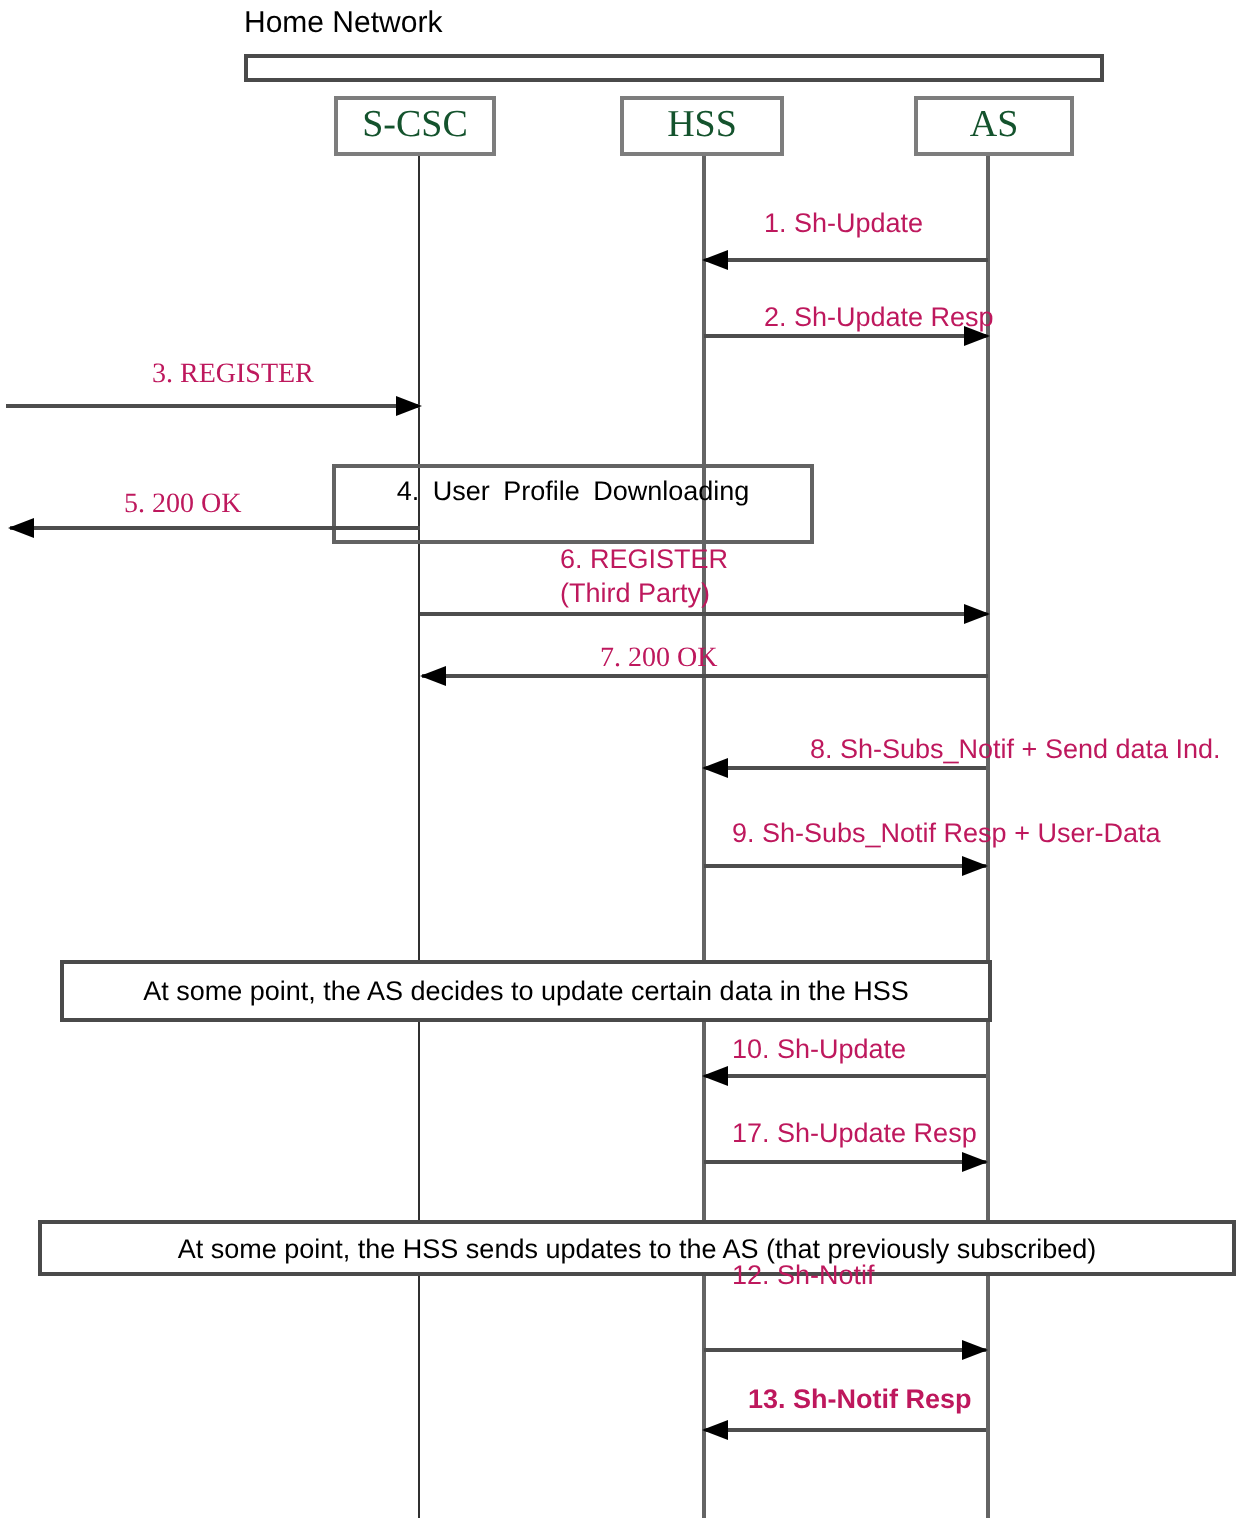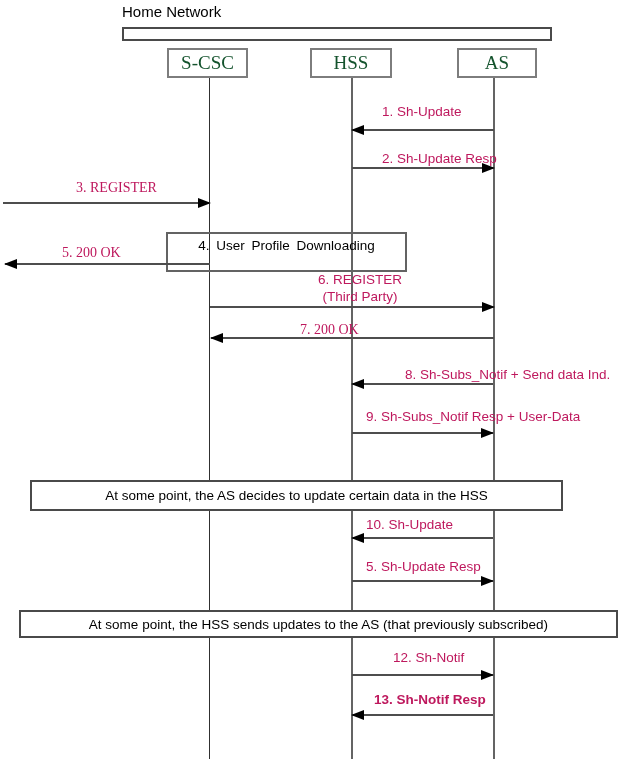--- a/index.html
+++ b/index.html
@@ -26,21 +26,21 @@
   .ll-gray  { width:2px; background:#646464; }
 
   .msg-line { position:absolute; height:0; border-top:2px solid #4d4d4d; }
   .head { position:absolute; width:0; height:0; top:-6px;
           border-top:5px solid transparent; border-bottom:5px solid transparent; }
   .head-left  { left:-1px;  border-right:13px solid #000; }
   .head-right { right:-1px; border-left:13px solid #000; }
 
   .msg-label { position:absolute; font-size:13.5px; white-space:nowrap; color:#be185d; }
   .serif-label { font-family:"Liberation Serif", serif; font-size:14px; }
-  .centered  { text-align:center; }
+  .centered  { }
 
   .process-box {
     position:absolute; left:166px; top:232px; width:241px; height:40px;
     box-sizing:border-box; border:2px solid #636363; background:transparent;
     font-size:13.5px; text-align:center; line-height:23px; word-spacing:3px;
   }
   .note-box {
     position:absolute; box-sizing:border-box; border:2px solid #4a4a4a; background:#fff;
     display:flex; align-items:center; justify-content:center;
     font-size:13.5px; text-align:center; white-space:nowrap;
@@ -104,35 +104,35 @@
   <div class="msg-label" style="left:366px;top:367px;margin-left:39px;">8. Sh-Subs_Notif + Send data Ind.</div>
   <div class="msg-line" style="left:352px;top:383px;width:141px;">
     <span class="head head-left"></span>
   </div>
 
   <div class="msg-label" style="left:366px;top:409px;">9. Sh-Subs_Notif Resp + User-Data</div>
   <div class="msg-line" style="left:352px;top:432px;width:141px;">
     <span class="head head-right"></span>
   </div>
 
-  <div class="note-box" style="left:30px;top:480px;width:533px;height:31px;">At some point, the AS decides to update certain data in the HSS</div>
+  <div class="note-box" style="left:30px;top:480px;width:466px;height:31px;">At some point, the AS decides to update certain data in the HSS</div>
 
   <div class="msg-label" style="left:366px;top:517px;">10. Sh-Update</div>
   <div class="msg-line" style="left:352px;top:537px;width:141px;">
     <span class="head head-left"></span>
   </div>
 
-  <div class="msg-label" style="left:366px;top:559px;">5. Sh-Update Resp</div>
+  <div class="msg-label" style="left:366px;top:559px;">17. Sh-Update Resp</div>
   <div class="msg-line" style="left:352px;top:580px;width:141px;">
     <span class="head head-right"></span>
   </div>
 
   <div class="note-box" style="left:19px;top:610px;width:599px;height:28px;">At some point, the HSS sends updates to the AS (that previously subscribed)</div>
 
-  <div class="msg-label" style="left:366px;top:650px;margin-left:27px;">12. Sh-Notif</div>
+  <div class="msg-label" style="left:366px;top:630px;">12. Sh-Notif</div>
   <div class="msg-line" style="left:352px;top:674px;width:141px;">
     <span class="head head-right"></span>
   </div>
 
   <div class="msg-label" style="left:374px;top:692px;font-weight:bold;">13. Sh-Notif Resp</div>
   <div class="msg-line" style="left:352px;top:714px;width:141px;">
     <span class="head head-left"></span>
   </div>
 
 </div>

